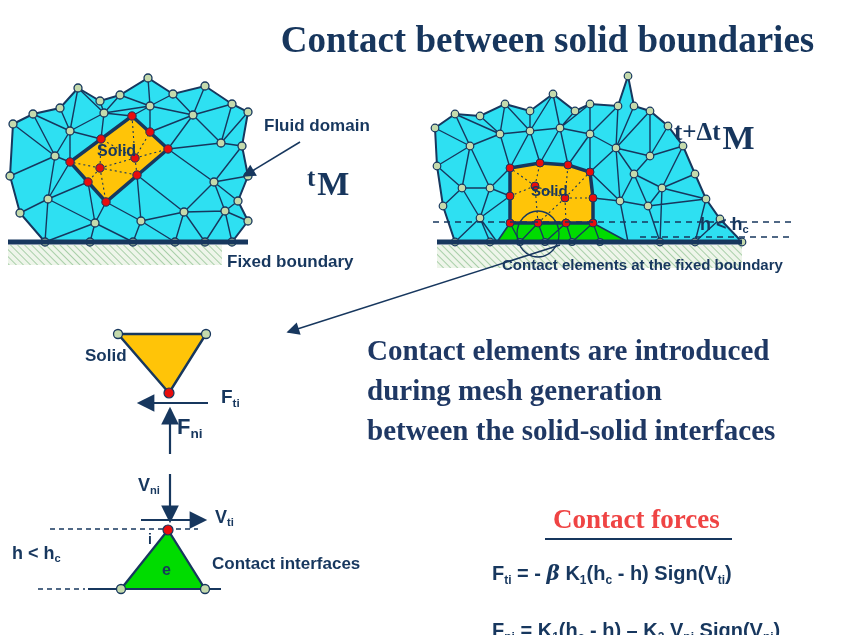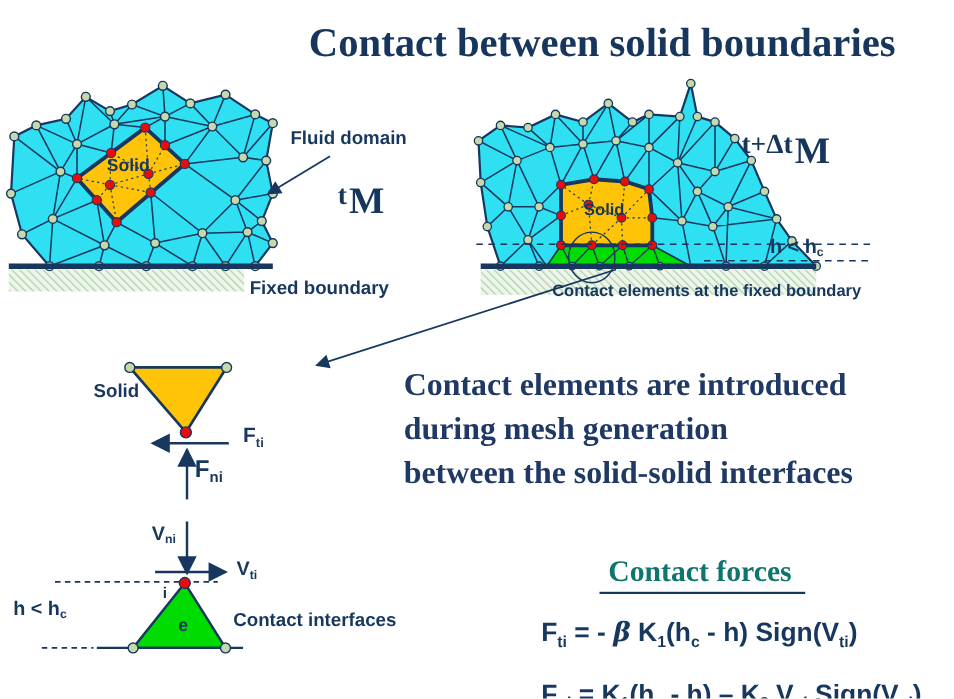--- a/index.html
+++ b/index.html
@@ -21,24 +21,24 @@
   }
   .timelabel{position:absolute;color:#17365D;white-space:nowrap;font-family:"Liberation Serif",serif;font-weight:700;}
   .timelabel .tsup{font-size:25px;position:relative;top:-9px;margin-right:2px;}
   .timelabel .tmain{font-size:34px;}
   .bodytext{
     position:absolute;left:367px;top:314px;width:500px;
     font-family:"Liberation Serif",serif;font-size:29px;line-height:40px;color:#1F3864;font-weight:bold;
   }
   .heading{
     position:absolute;left:545px;top:488px;
-    font-family:"Liberation Serif",serif;font-weight:700;font-size:27px;color:#0f766e;
+    font-family:"Liberation Serif",serif;font-weight:700;font-size:27px;color:#ef4444;
     border-bottom:2px solid #17365D;padding:0 12px 3px 8px;white-space:nowrap;
   }
-  .eq{font-size:24px;}
+  .eq{font-size:20px;}
   .eq sub{font-size:60%;top:0.33em;}
   .beta{font-family:"DejaVu Serif",serif;font-style:italic;font-weight:700;}
 </style>
 </head>
 <body>
 
 <div class="stage">
 
 <svg class="gfx" width="867" height="635" viewBox="0 0 867 635">
   <defs>

